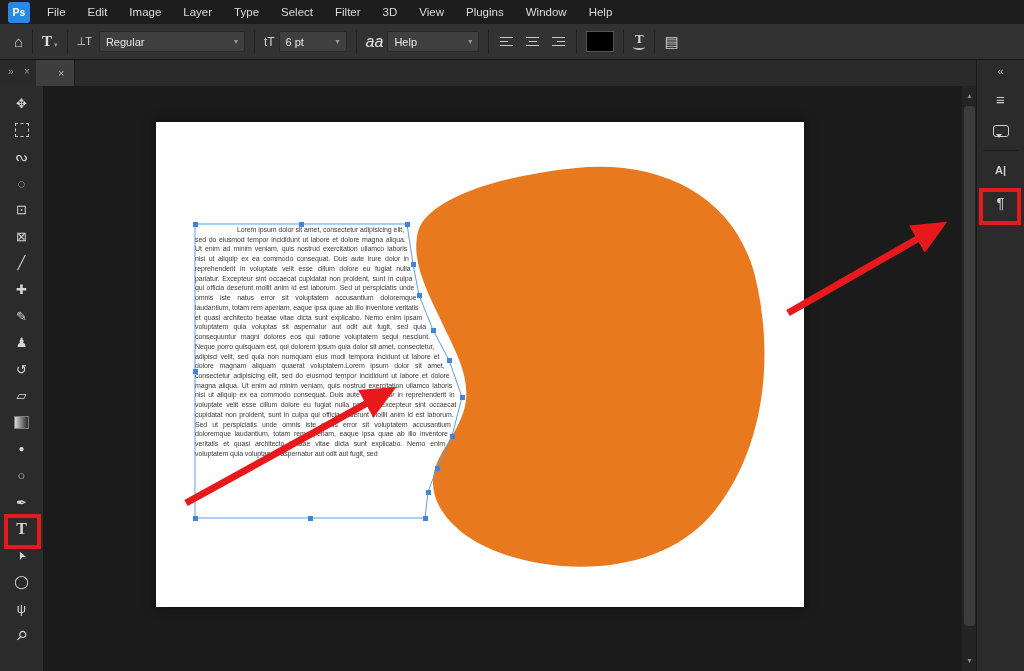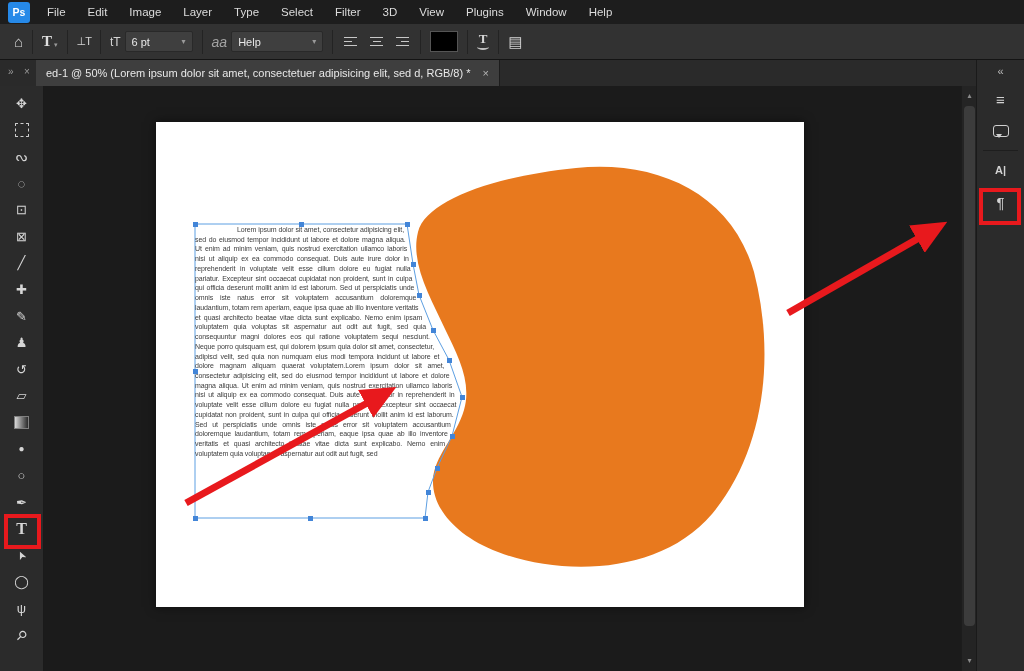--- a/index.html
+++ b/index.html
@@ -24,21 +24,21 @@
   .tool-preset .tp-caret{font-size:7px;color:#9a9a9a;margin-left:2px;margin-bottom:1px}
   .orient-ic{font-size:11px;letter-spacing:-1px;color:#d5d5d5;flex:none}
   .combo{height:21px;background:#3f3f3f;border:1px solid #292929;border-radius:2px;display:flex;
          align-items:center;padding:0 6px;font-size:11px;color:#e8e8e8;box-sizing:border-box;flex:none}
   .combo::after{content:"▾";color:#9a9a9a;font-size:8px;margin-left:auto;padding-left:6px}
   .w-family{width:152px;margin-left:4px}
   .w-style{width:146px;margin-left:8px}
   .w-size{width:68px;margin-left:4px}
   .w-aa{width:92px;margin-left:4px}
   .size-ic{font-size:12px;color:#d5d5d5;flex:none}
-  .aa-ic{font-size:14px;font-style:italic;color:#a3a3a3;flex:none}
+  .aa-ic{font-size:16px;font-style:italic;color:#e5e5e5;flex:none}
   .align-group{display:flex;gap:6px;flex:none}
   .align-btn{width:19px;height:17px;display:flex;flex-direction:column;justify-content:center;gap:2.5px;padding:2px;box-sizing:border-box}
   .align-btn span{display:block;height:1.6px;width:13px;background:#c8c8c8}
   .align-left{align-items:flex-start}.align-center{align-items:center}.align-right{align-items:flex-end}
   .align-btn span:nth-child(2){width:8px}
   .swatch{width:26px;height:19px;border:1px solid #555;flex:none}
   .warp-btn{display:flex;flex-direction:column;align-items:center;flex:none}
   .warp-btn .warp-t{font-family:"Liberation Serif",serif;font-weight:bold;font-size:13px;line-height:11px;color:#d5d5d5}
   .warp-btn::after{content:"";width:12px;height:4px;border-bottom:2px solid #c0c0c0;border-radius:50%}
   .panels-ic{font-size:15px;color:#d5d5d5;flex:none}
@@ -110,20 +110,23 @@
 
   <div class="optionsbar" data-name="options-bar">
     <span class="ob-ic" data-name="home-icon">⌂</span>
     <span class="ob-sep" data-name="divider"></span>
     <div class="tool-preset" data-name="tool-preset-picker">
       <span class="tp-t" data-name="type-tool-preset-icon">T</span>
       <span class="tp-caret" data-name="chevron-down-icon">▾</span>
     </div>
     <span class="ob-sep" data-name="divider"></span>
     <span class="orient-ic" data-name="toggle-text-orientation-icon">⊥T</span>
+    <div class="combo w-style" data-name="font-style-select">
+      <span data-name="font-style-value">Regular</span>
+    </div>
     <span class="ob-sep" data-name="divider"></span>
     <span class="size-ic" data-name="font-size-icon">tT</span>
     <div class="combo w-size" data-name="font-size-select">
       <span data-name="font-size-value">6 pt</span>
     </div>
     <span class="ob-sep" data-name="divider"></span>
     <span class="aa-ic" data-name="anti-alias-icon">aa</span>
     <div class="combo w-aa" data-name="anti-alias-select">
       <span data-name="anti-alias-value">Help</span>
     </div>
@@ -152,21 +155,20 @@
       <span class="warp-t" data-name="warp-text-icon">T</span>
     </div>
     <span class="ob-sep" data-name="divider"></span>
     <span class="panels-ic" data-name="toggle-panels-icon">▤</span>
   </div>
 
   <div class="tabstrip" data-name="document-tab-bar">
     <span class="strip-chev" data-name="double-chevron-icon">»</span>
     <span class="strip-x" data-name="close-icon">×</span>
     <div class="tab" data-name="document-tab">
-      <span data-name="document-tab-title">ed-1 @ 50% (Lorem ipsum dolor sit amet, consectetuer adipisicing elit, sed d, RGB/8) *</span>
       <span class="tabx" data-name="tab-close-icon">×</span>
     </div>
   </div>
 
   <div class="toolbar" id="toolbar" data-name="tools-panel">
       <div class="tool" data-name="move-tool">
         <span class="tool-glyph" data-name="move-tool-icon">✥</span>
       </div>
       <div class="tool" data-name="rectangular-marquee-tool">
         <span class="tool-glyph" data-name="rectangular-marquee-tool-icon"></span>

